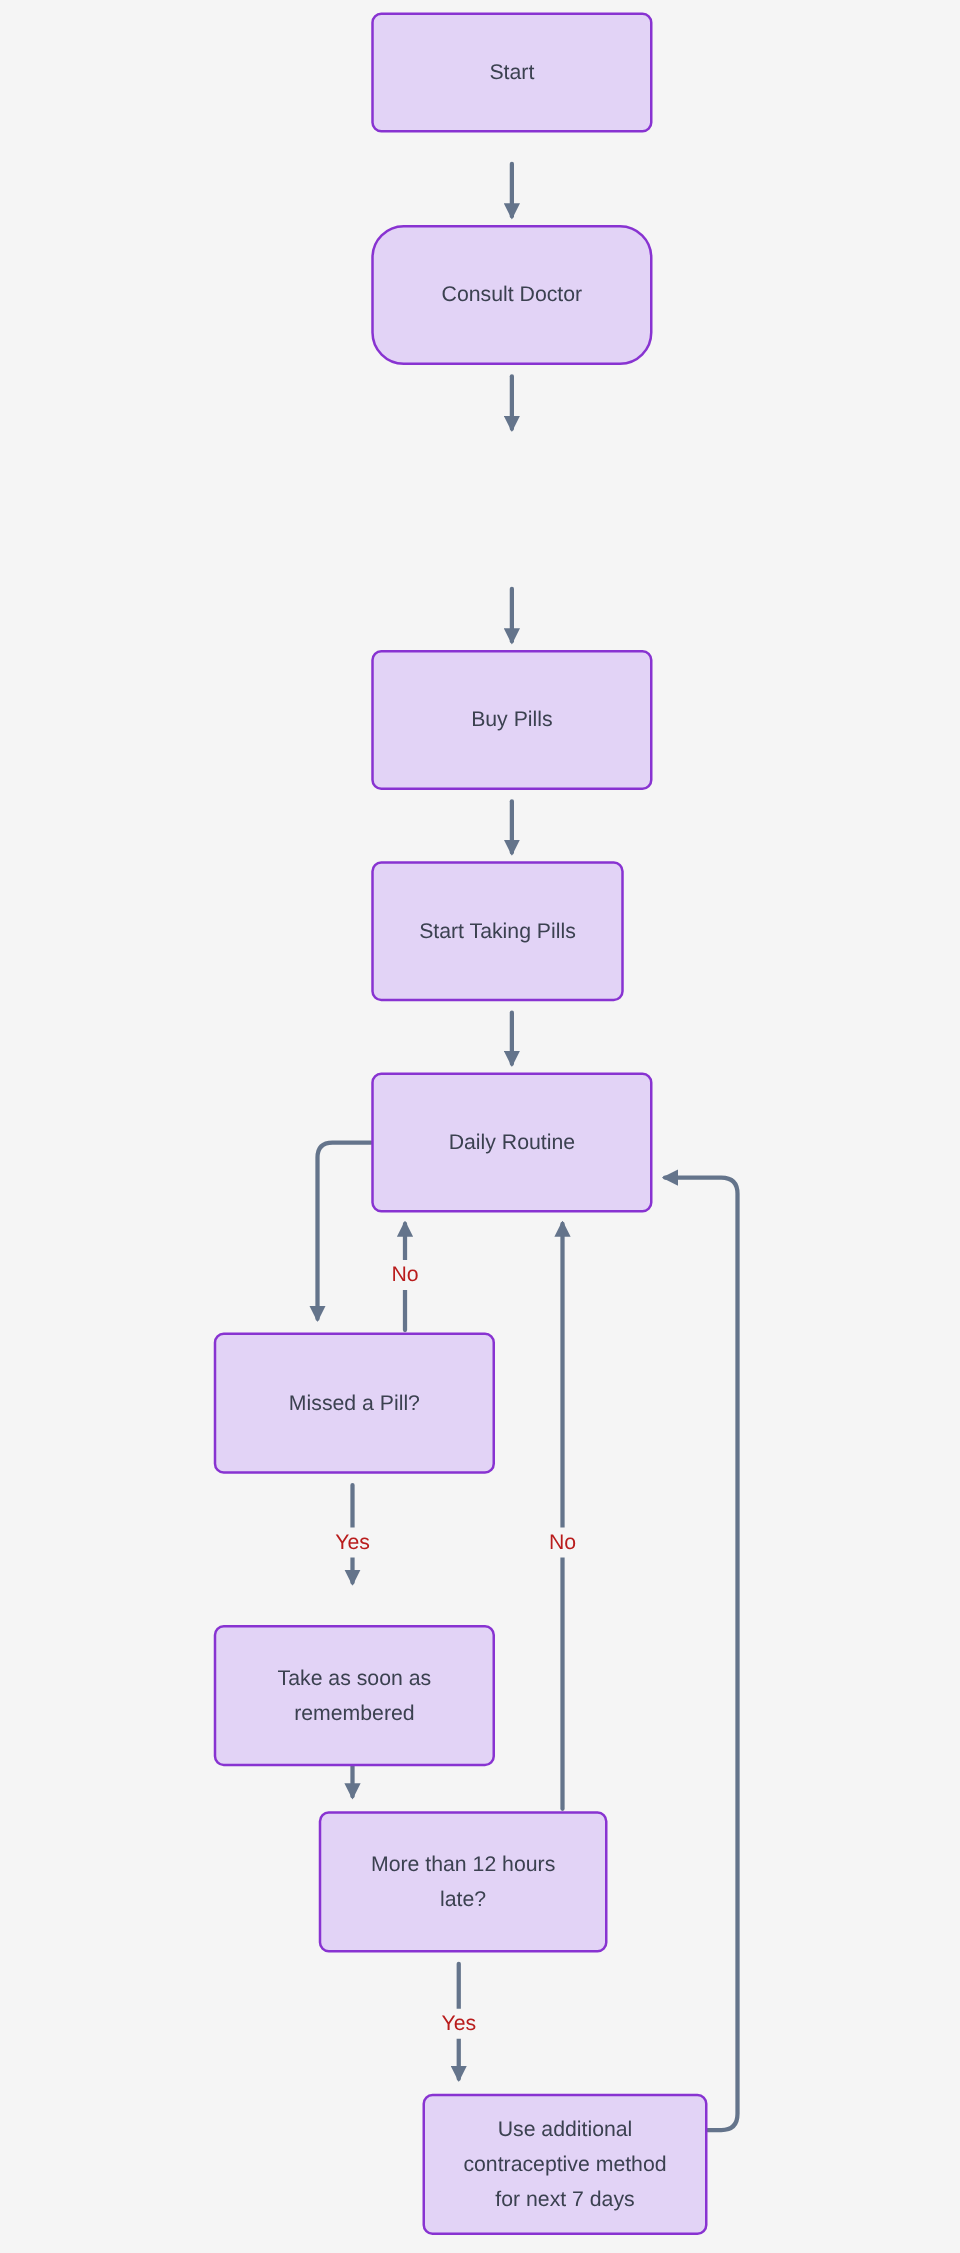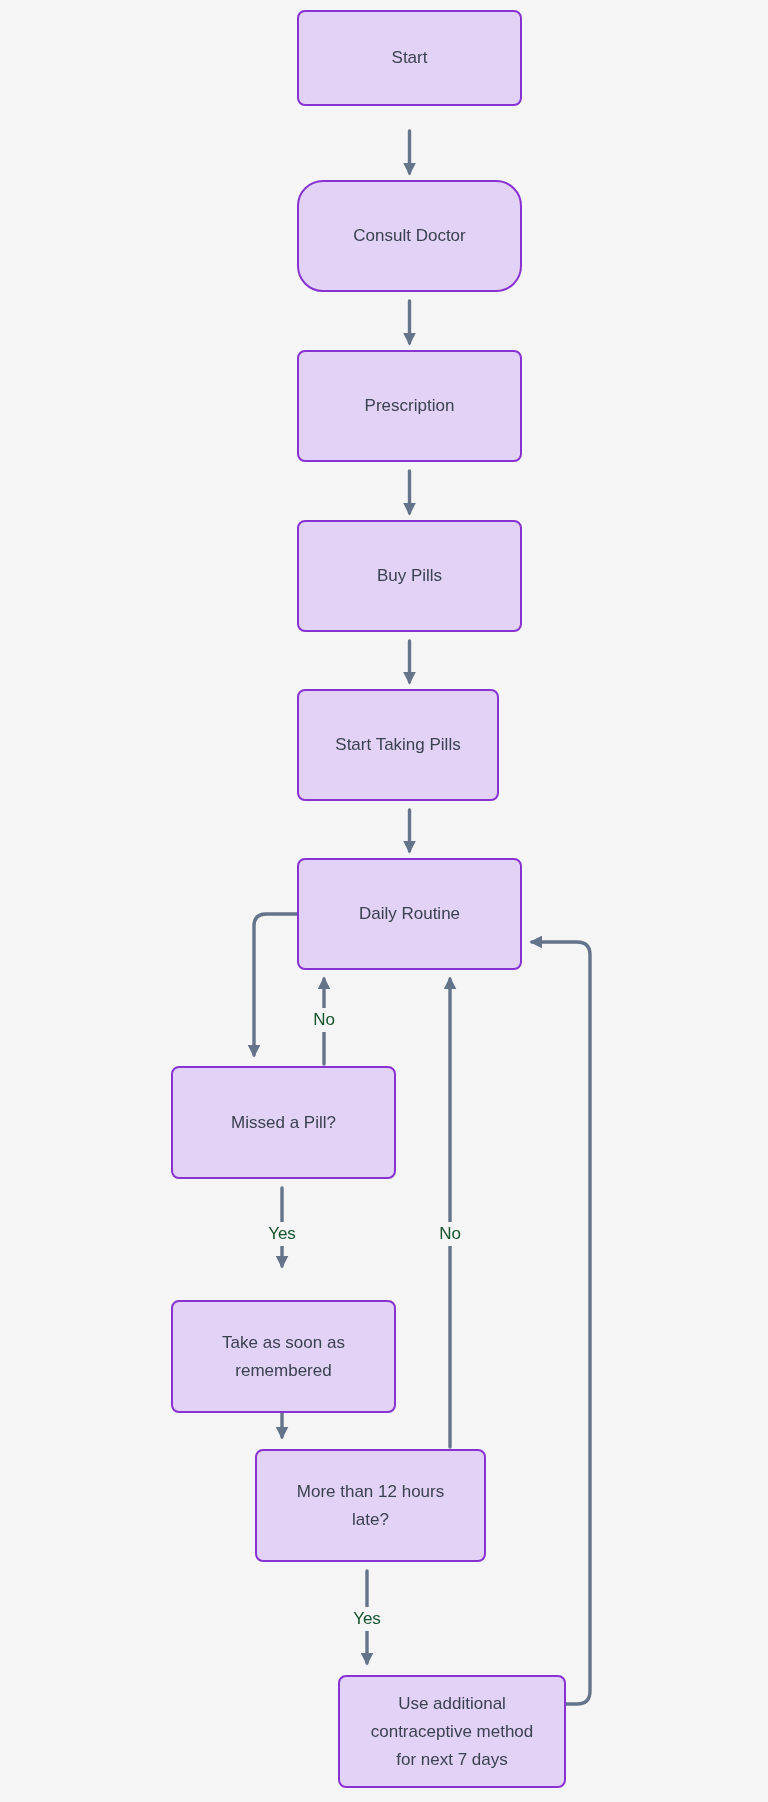--- a/index.html
+++ b/index.html
@@ -45,21 +45,21 @@
   .n4 { left:297px; top:689px;  width:202px; height:112px; }
   .n5 { left:297px; top:858px;  width:225px; height:112px; }
   .n6 { left:171px; top:1066px; width:225px; height:113px; }
   .n7 { left:171px; top:1278px; width:225px; height:113px;margin-top:22px; }
   .n8 { left:255px; top:1449px; width:231px; height:113px; padding:0 28px; }
   .n9 { left:338px; top:1675px; width:228px; height:113px; }
   .edge-label {
     position: absolute;
     transform: translate(-50%, -50%);
     background: #f5f5f5;
-    color: #14532d;
+    color: #b91c1c;
     font-size: 17px;
     padding: 2px 6px;
     white-space: nowrap;
   }
   .lbl-no1  { left:324px; top:1020px; }
   .lbl-yes1 { left:282px; top:1234px; }
   .lbl-no2  { left:450px; top:1234px; }
   .lbl-yes2 { left:367px; top:1619px; }
 </style>
 </head>
@@ -86,23 +86,20 @@
     <path class="edge" d="M367 1571 L367 1663" marker-end="url(#arrowhead)"></path>
     <path class="edge" d="M566 1704 L577 1704 Q590 1704 590 1691 L590 955 Q590 942 577 942 L532 942" marker-end="url(#arrowhead)"></path>
   </svg>
 
   <div class="node n0">
     <span>Start</span>
   </div>
   <div class="node n1">
     <span>Consult Doctor</span>
   </div>
-  <div class="node n2">
-    <span>Prescription</span>
-  </div>
   <div class="node n3">
     <span>Buy Pills</span>
   </div>
   <div class="node n4">
     <span>Start Taking Pills</span>
   </div>
   <div class="node n5">
     <span>Daily Routine</span>
   </div>
   <div class="node n6">

